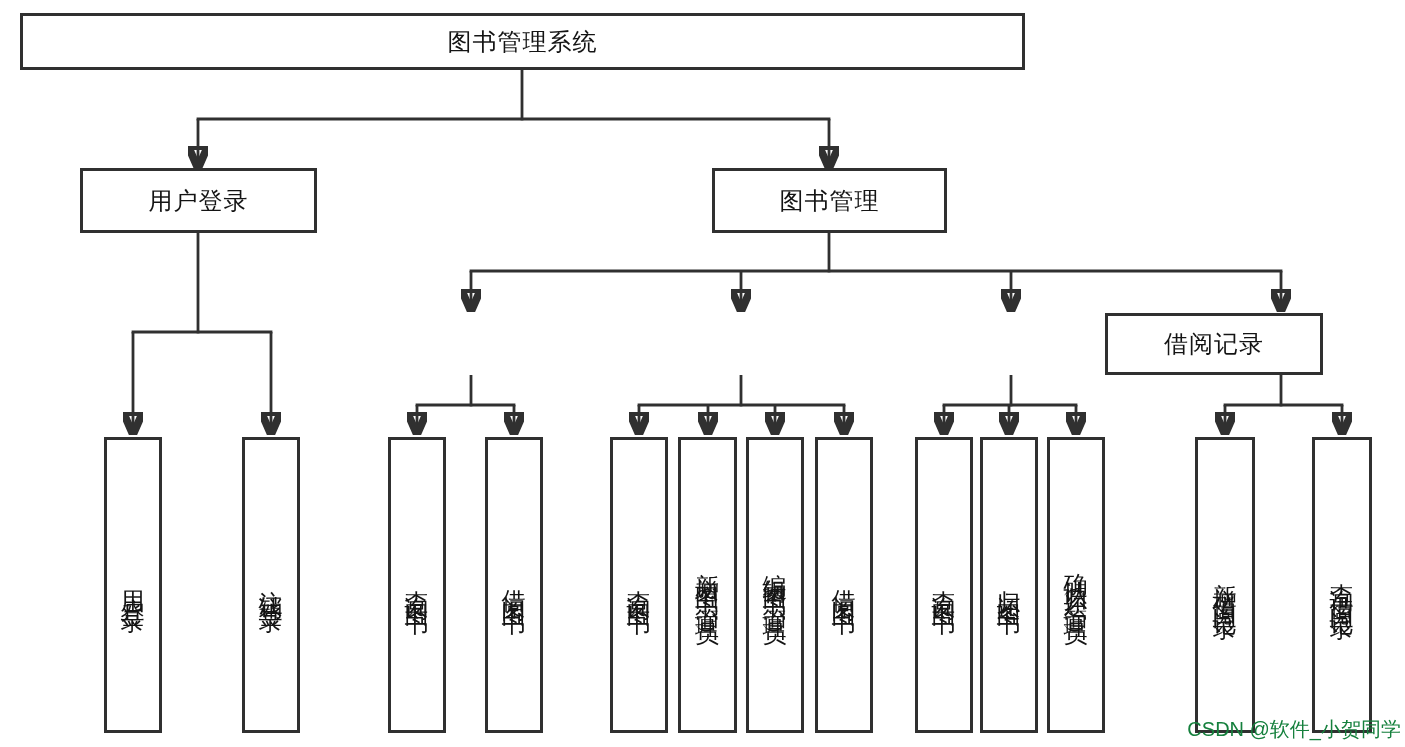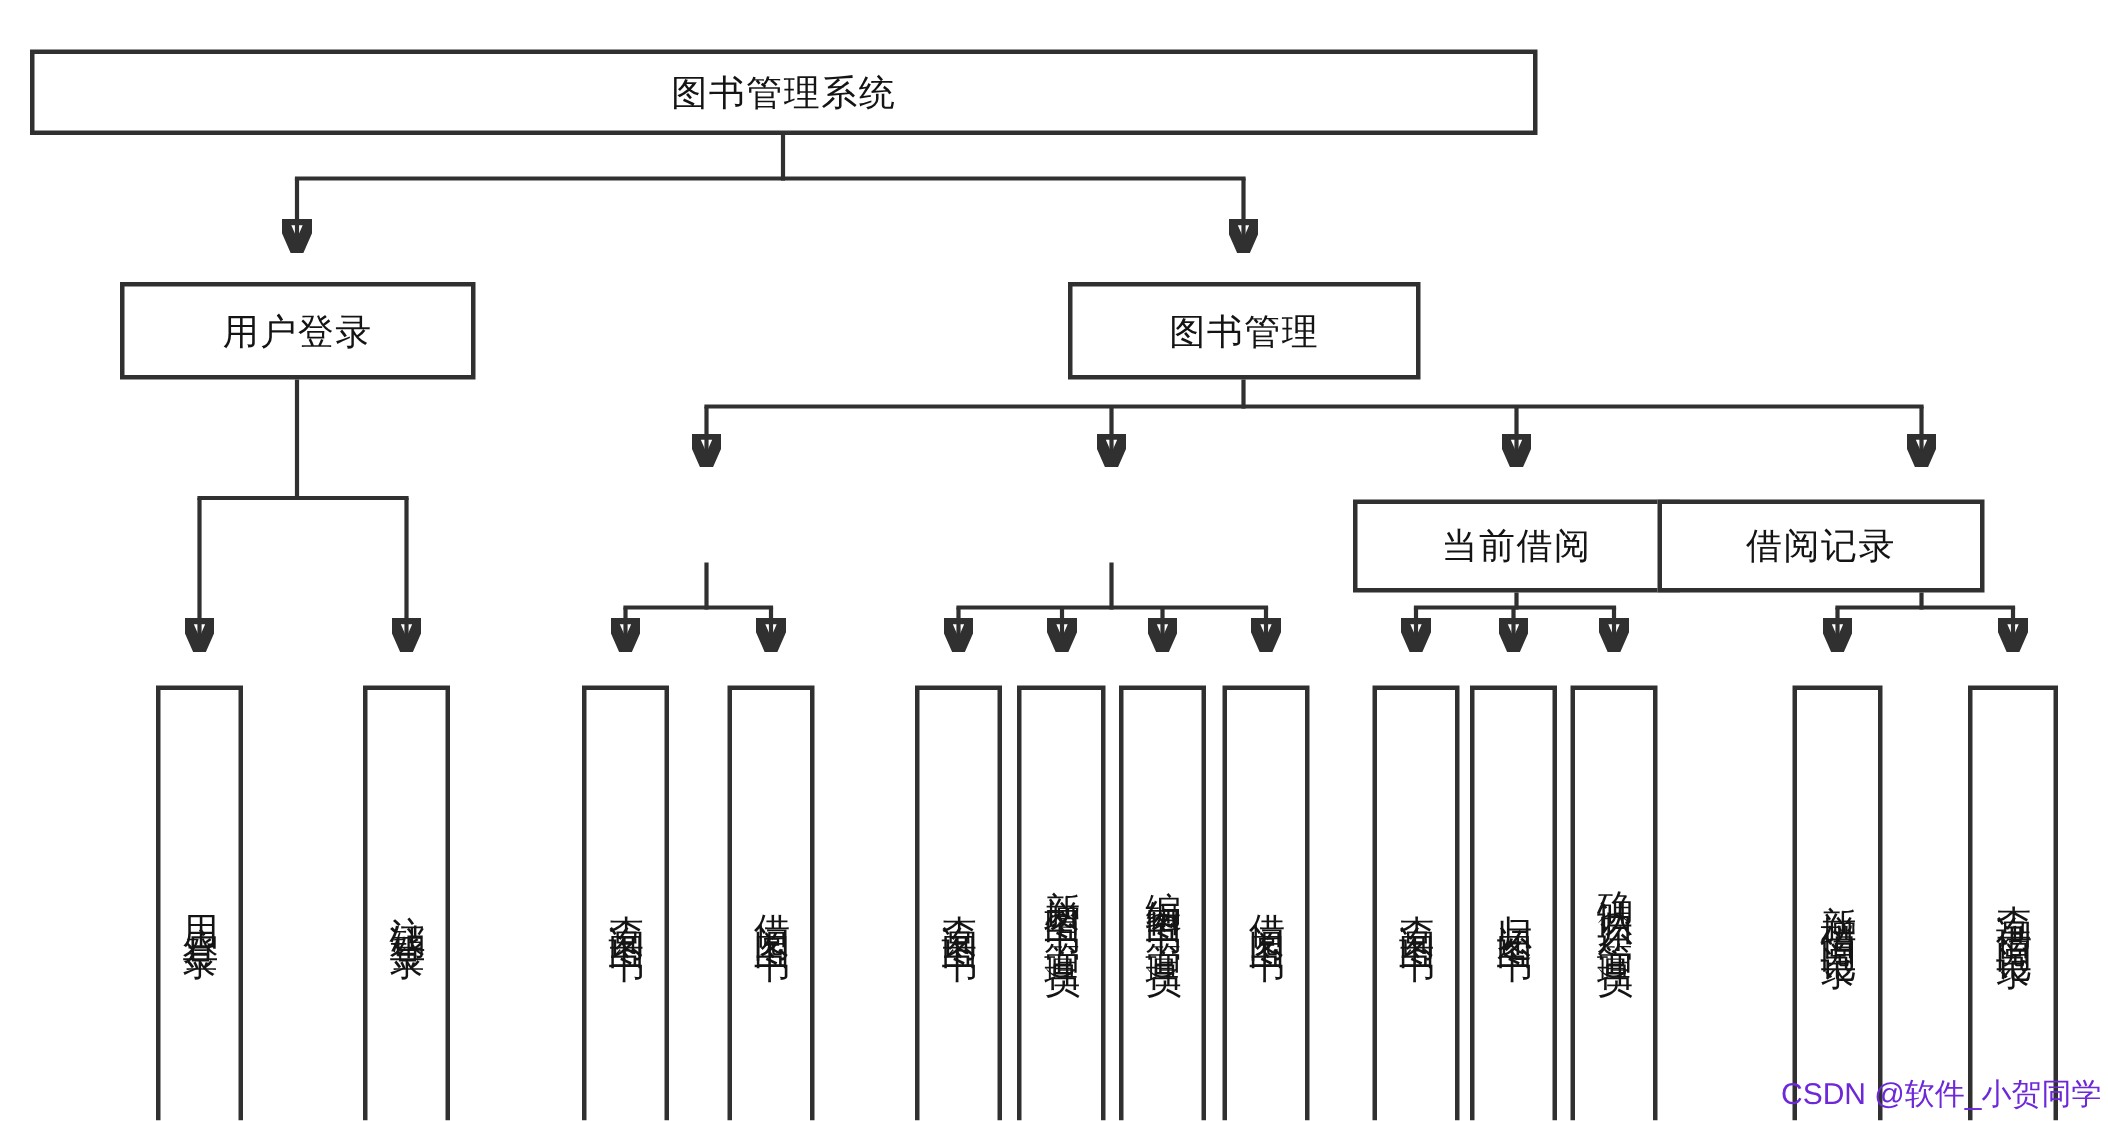--- a/index.html
+++ b/index.html
@@ -6,32 +6,31 @@
   .stage{
     position:relative;width:1405px;height:747px;background:#ffffff;
     font-family:"Liberation Sans",sans-serif;overflow:hidden;
   }
   .wires{position:absolute;left:0;top:0;z-index:0;}
   .wires path{stroke:#303030;stroke-width:2.8;fill:none;}
   .box{
     position:absolute;box-sizing:border-box;background:#ffffff;
     border:3px solid #303030;display:flex;align-items:center;justify-content:center;
     z-index:1;
-    margin-top:20px;
   }
   .node-label{
     font-size:24px;color:#141414;white-space:nowrap;letter-spacing:1px;
   }
   .leaf-label{
     writing-mode:vertical-rl;text-orientation:mixed;
     font-size:24px;letter-spacing:7px;line-height:1.05;color:#141414;
   }
   .watermark{
     position:absolute;right:4px;top:716px;z-index:3;
-    font-size:20px;color:#6d28d9;white-space:nowrap;margin-left:24px;
+    font-size:20px;color:#15803d;white-space:nowrap;margin-left:24px;
   }
 </style>
 </head>
 <body>
 
 <div class="stage">
 
   <svg class="wires" width="1405" height="747" viewBox="0 0 1405 747" aria-hidden="true">
     <defs>
       <marker id="arrow" markerUnits="strokeWidth" markerWidth="8" markerHeight="7" viewBox="0 0 8 7" refX="6" refY="3.5" orient="auto">
@@ -84,23 +83,20 @@
     <span class="node-label">图书管理系统</span>
   </div>
 
   <div class="box" style="left:80px;top:168px;width:237px;height:65px">
     <span class="node-label">用户登录</span>
   </div>
   <div class="box" style="left:712px;top:168px;width:235px;height:65px">
     <span class="node-label">图书管理</span>
   </div>
 
-  <div class="box" style="left:902px;top:313px;width:218px;height:62px">
-    <span class="node-label">当前借阅</span>
-  </div>
   <div class="box" style="left:1105px;top:313px;width:218px;height:62px">
     <span class="node-label">借阅记录</span>
   </div>
 
   <div class="box" style="left:104px;top:437px;width:58px;height:296px">
     <span class="leaf-label">用户登录</span>
   </div>
   <div class="box" style="left:242px;top:437px;width:58px;height:296px">
     <span class="leaf-label">注销登录</span>
   </div>

